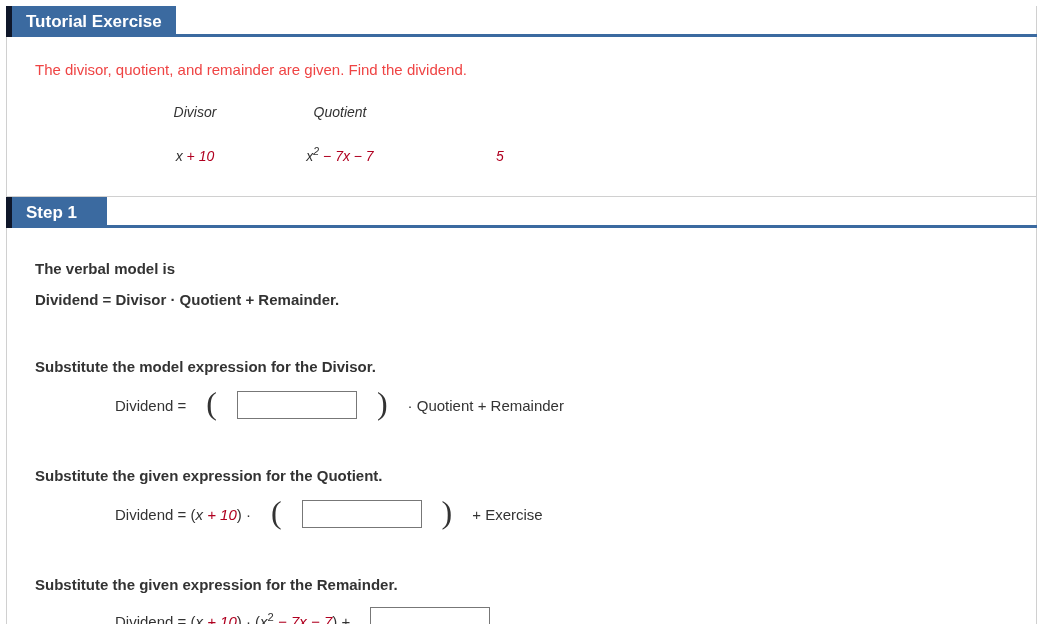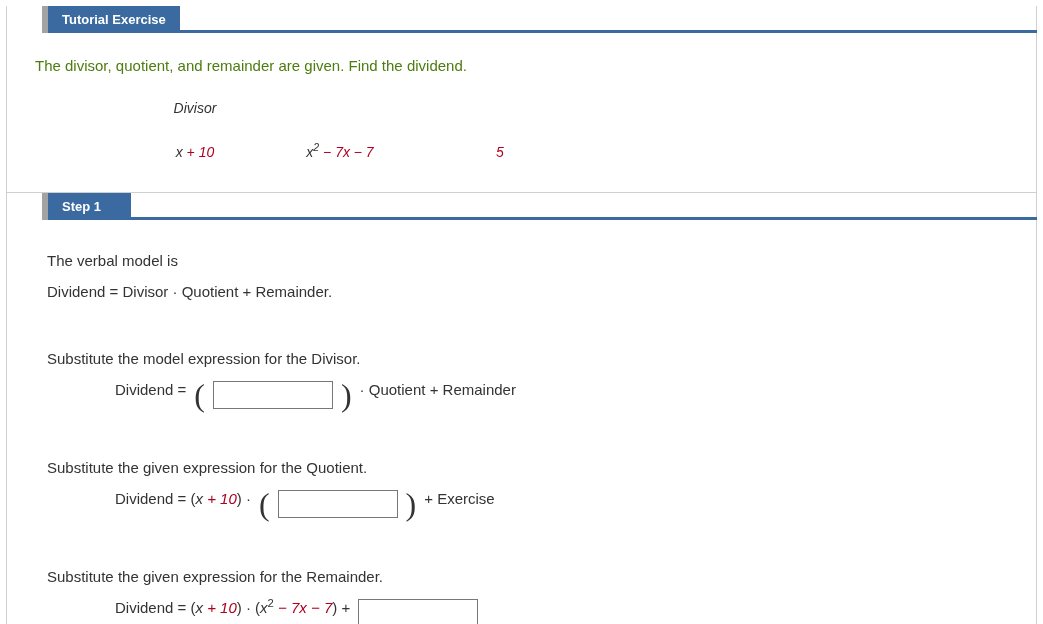--- a/index.html
+++ b/index.html
@@ -20,41 +20,40 @@
   .section-header-wrap {
     display: flex;
     align-items: stretch;
     margin-left: -1px;
     margin-right: -1px;
   }
   .tab-label {
     background: #3b6aa0;
     color: #fff;
     font-weight: bold;
-    font-size: 13px;
+    font-size: 17px;
     padding: 6px 14px 5px 14px;
-    border-left: 6px solid #a3a3a3;
+    border-left: 6px solid #0f172a;
     white-space: nowrap;
-    margin-left: 36px;
   }
   .tab-bar-rest {
     flex: 1;
     border-bottom: 3px solid #3b6aa0;
     margin-bottom: 0;
   }
   .tab-bar-rest-inner {
     height: 100%;
     min-height: 24px;
   }
   .section-body {
     padding: 18px 28px 30px 28px;
   }
   .instruction {
     font-size: 15px;
-    color: #4d7c0f;
+    color: #ef4444;
     margin: 6px 0 14px 0;
   }
   .given-table {
     margin-left: 100px;
     margin-top: 4px;
   }
   .given-row {
     display: flex;
     margin-top: 24px;
   }
@@ -73,26 +72,27 @@
   .math-black {
     font-style: italic;
     color: #333;
   }
   sup { font-size: 0.75em; vertical-align: super; line-height: 0; }
   .step-body {
     padding: 18px 28px 30px 28px;
     font-size: 15px;
   }
   .indent1 { margin-left: 60px; }
-  .para { margin: 14px 12px; }
+  .para { margin: 14px 0; font-weight: bold; }
   .gap { height: 22px; }
   .eq-line {
     display: flex;
+    align-items: center;
     flex-wrap: wrap;
-    gap: 8px;
+    gap: 20px;
     margin: 10px 0 10px 80px;
   }
   .eq-text { white-space: nowrap; }
   .big-paren {
     font-size: 32px;
     line-height: 1;
     font-family: 'Times New Roman', serif;
     position: relative;
     top: -2px;
   }
@@ -119,20 +119,21 @@
         <div class="tab-bar-rest-inner"></div>
       </div>
   </div>
 
   <div class="section-body">
     <div class="instruction">The divisor, quotient, and remainder are given. Find the dividend.</div>
 
     <div class="given-table">
       <div class="given-row">
         <div class="given-cell col-div">Divisor</div>
+        <div class="given-cell col-quo">Quotient</div>
       </div>
       <div class="given-row">
         <div class="given-cell col-div">
           <span class="math-black"><span style="font-style:italic;">x</span></span><span class="math-val"> + 10</span>
         </div>
         <div class="given-cell col-quo">
           <span class="math-black"><span>x</span><sup>2</sup></span><span class="math-val"> − 7x − 7</span>
         </div>
         <div class="given-cell col-rem">
           <span class="math-val">5</span>

